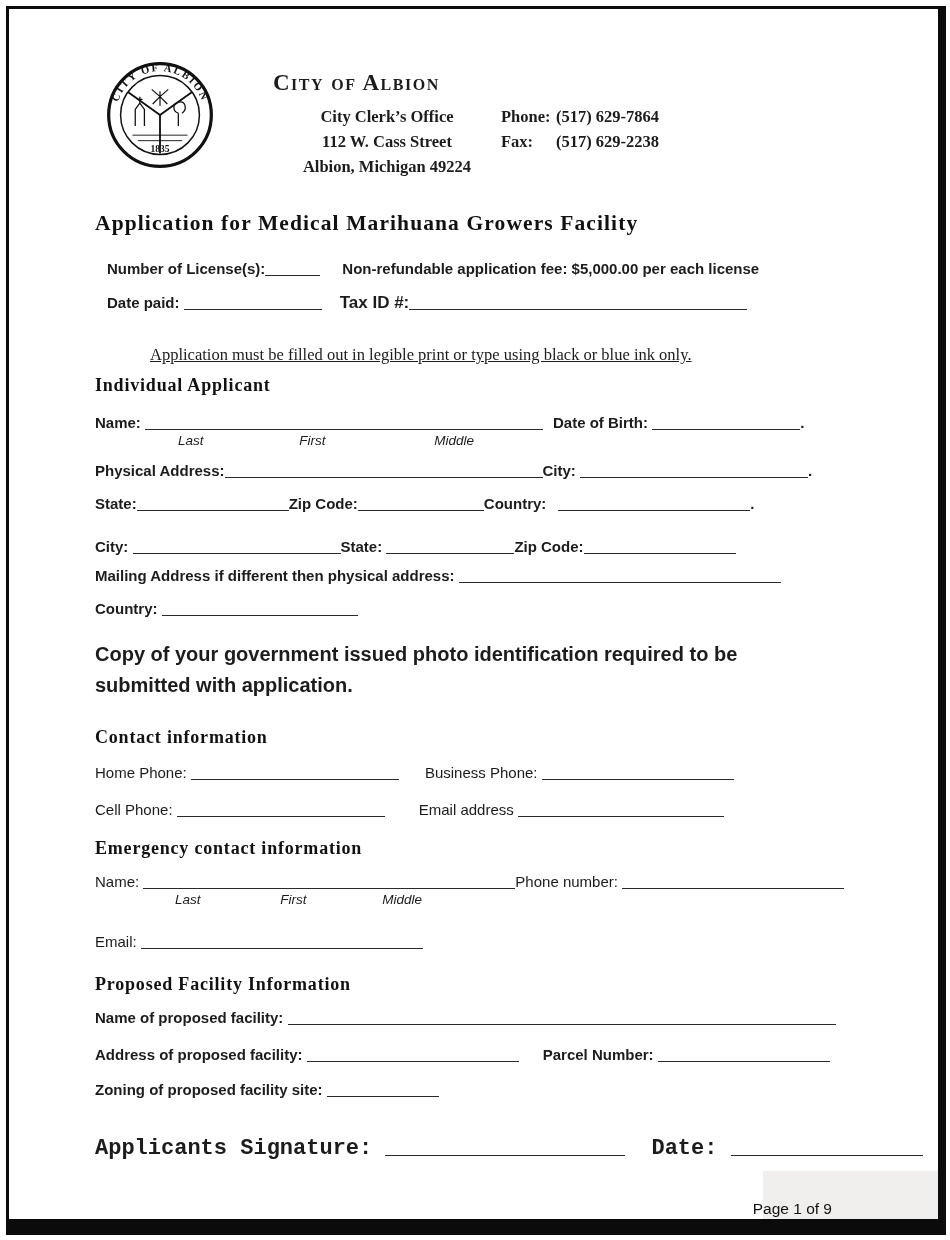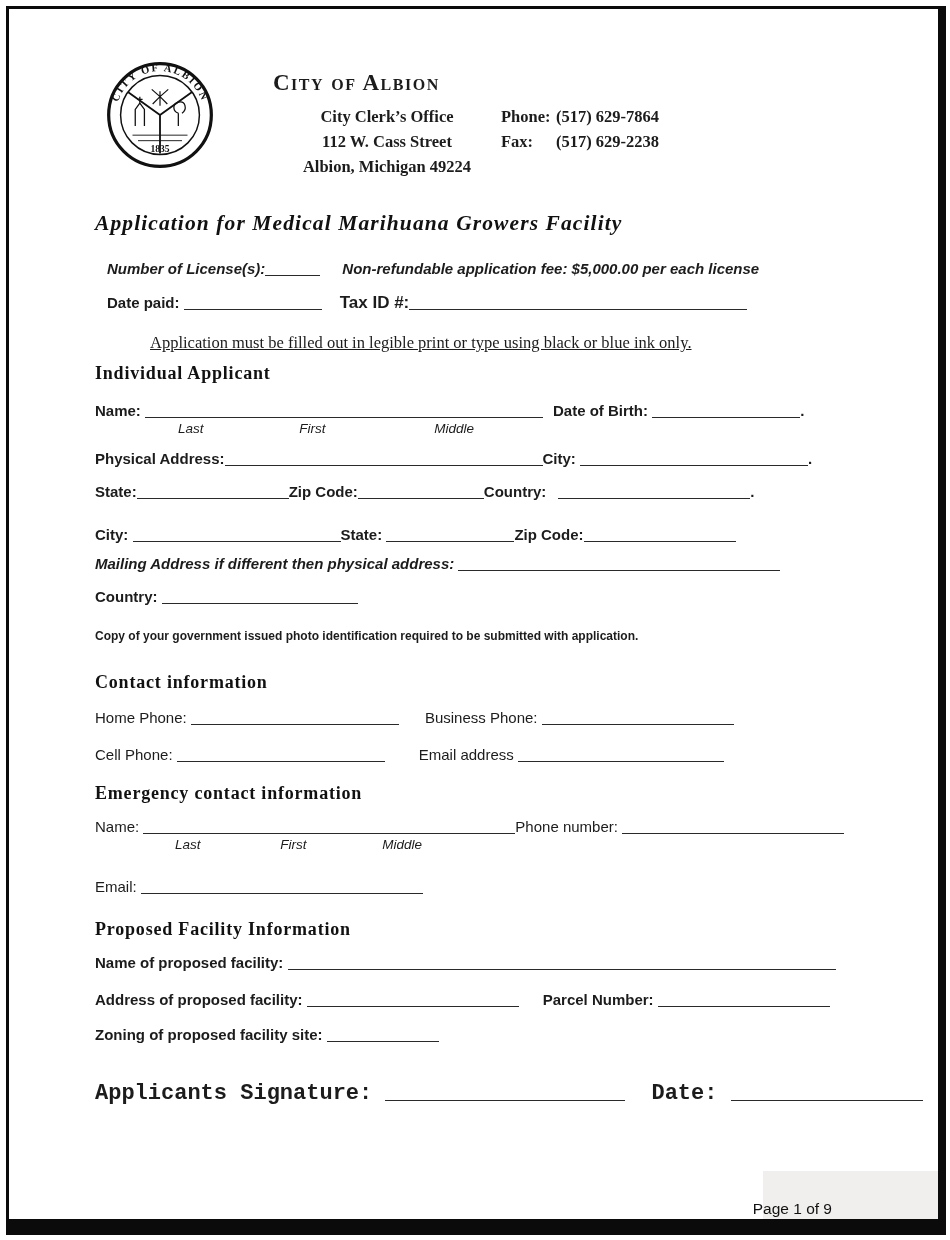--- a/index.html
+++ b/index.html
@@ -56,21 +56,21 @@
     line-height: 1.52;
   }
   .clab { display: inline-block; min-width: 55px; }
 
   
   .h-serif {
     font-family: "Liberation Serif", serif;
     font-weight: 700;
     color: #111;
   }
-  .title { font-size: 21.5px; letter-spacing: 1.1px; margin: 0 0 24px 0; font-style: italic; }
+  .title { font-size: 21.5px; letter-spacing: 1.1px; margin: 0 0 24px 0; }
   .section { font-size: 18px; letter-spacing: 0.8px; margin: 0 0 18px 0; }
 
   
   .row { font-size: 15px; font-weight: 700; margin-bottom: 16px; white-space: nowrap; }
   .row.light, .row.light .lbl { font-weight: 400; }
   .indent { padding-left: 12px; }
   .bl {
     display: inline-block;
     border-bottom: 1.5px solid #2a2a2a;
     height: 15px;
@@ -83,38 +83,38 @@
     font-family: "Liberation Serif", serif;
     font-size: 16.5px;
     text-decoration: underline;
     margin: 0 0 10px 55px;
   }
 
   .subl { font-size: 13.5px; font-style: italic; font-weight: 400; margin: 2px 0 14px 0; }
   .subl span { display: inline-block; }
 
   .idnote {
-    font-size: 12px;
+    font-size: 20px;
     font-weight: 700;
     line-height: 1.55;
     margin: 6px 0 26px 0;
     max-width: 700px;
   }
 
   .sig-row { font-family: Liberation Mono, monospace; font-size: 22px; font-weight: 700; margin-top: 38px; white-space: nowrap; }
 
   .footer {
     position: absolute;
     right: 118px; bottom: 22px;
     font-size: 15.5px;
     color: #111;
     text-align: right;
   }
-  .tight { margin-bottom: 16px; font-style: italic; }
-  .mid { margin-bottom: 20px; }
+  .tight { margin-bottom: 16px; }
+  .mid { margin-bottom: 32px; }
 </style>
 </head>
 <body>
 
 <div class="scan">
   <div class="frame"></div>
   <div class="artifact"></div>
 
   <div class="content">
 

